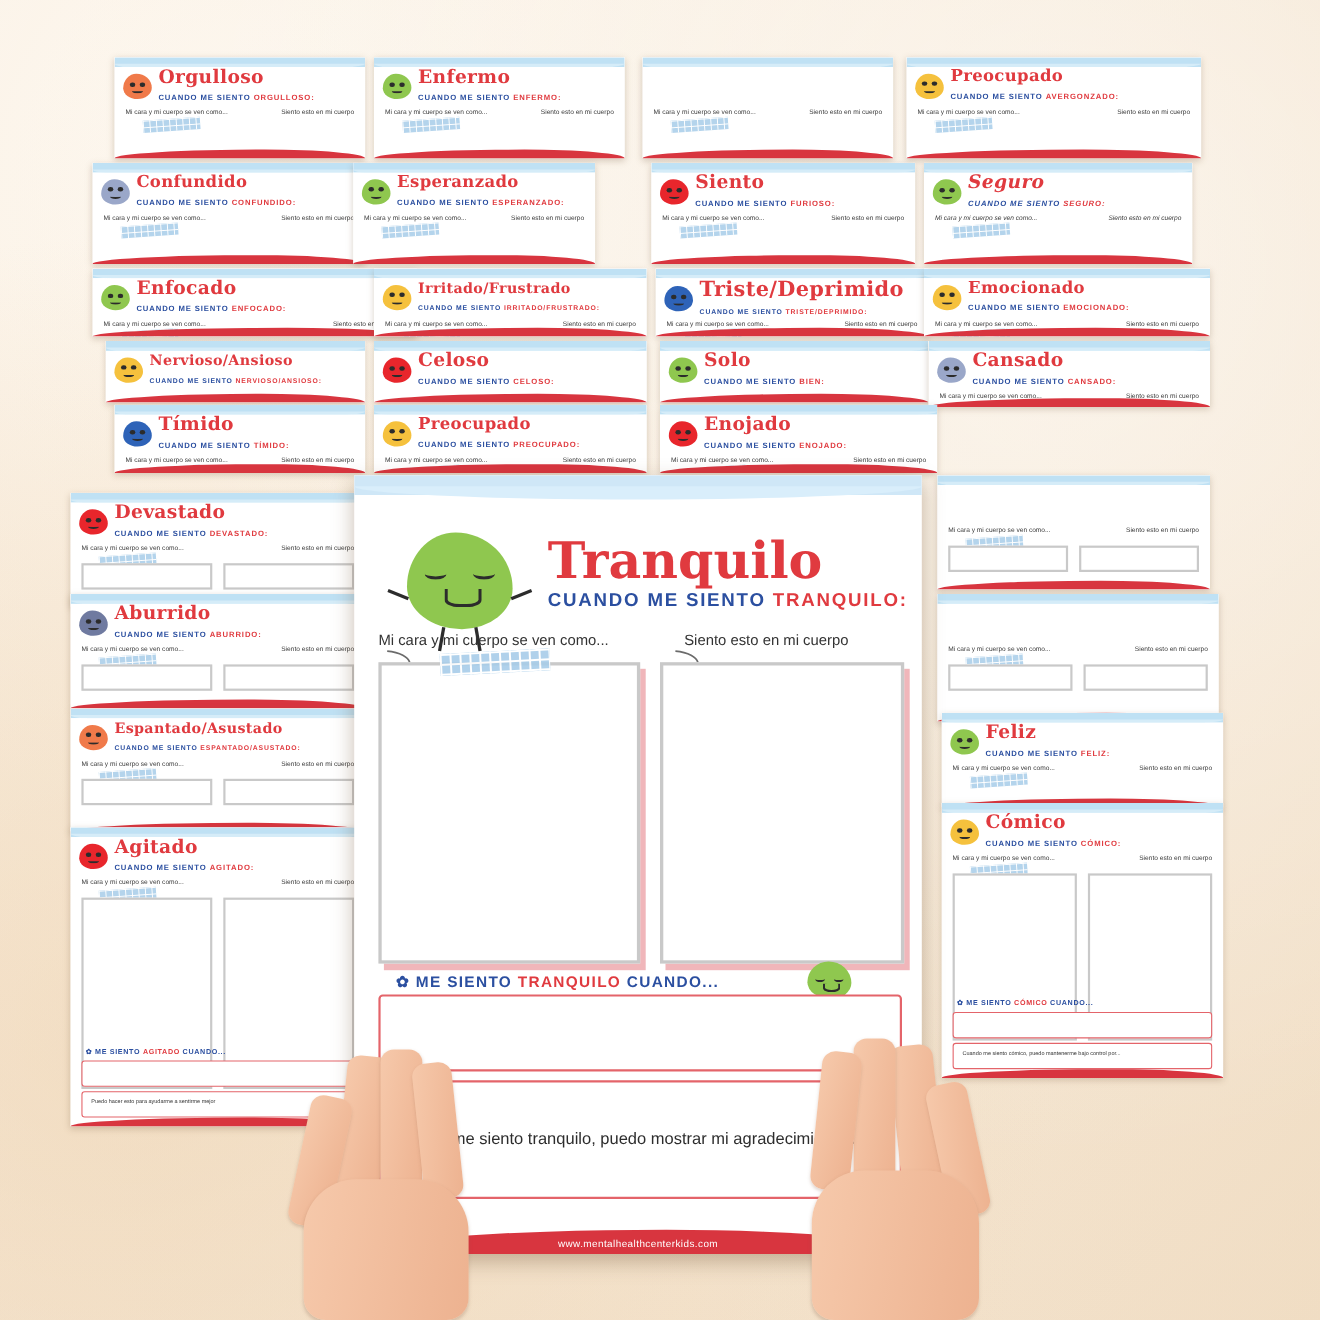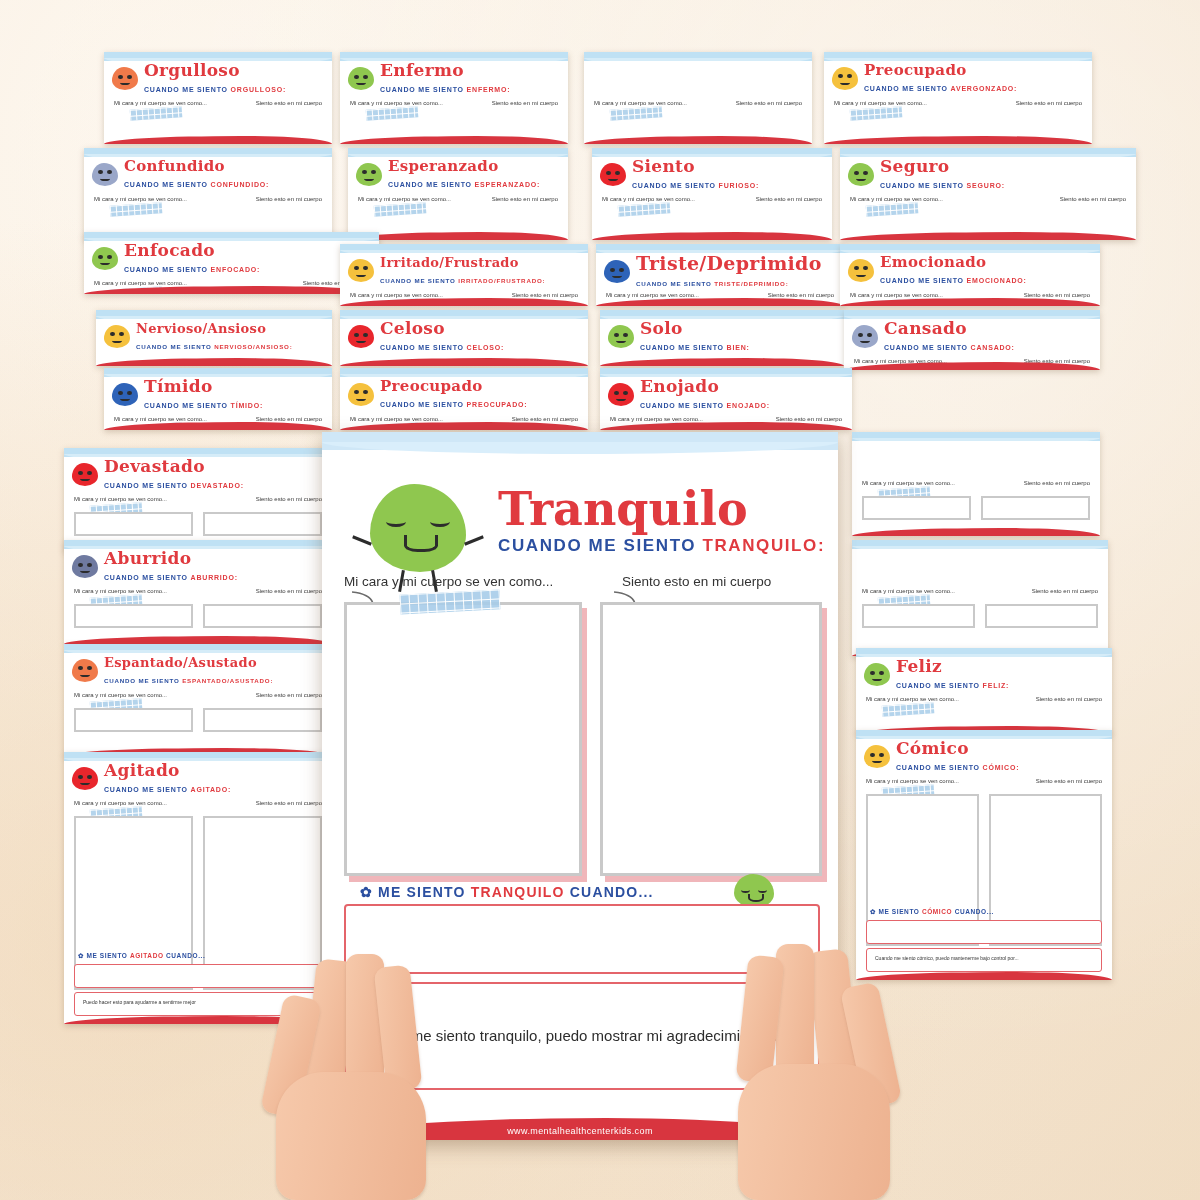--- a/index.html
+++ b/index.html
@@ -180,21 +180,21 @@
         </span>
         <span class="ttl"><span class="word" style="font-size:15px">Confundido</span><br><span class="sub" style="font-size:7px">CUANDO ME SIENTO <b>CONFUNDIDO:</b></span></span>
       </div>
       <div class="prompts" style="top:48px">
         <span>Mi cara y mi cuerpo se ven como...</span>
         <span>Siento esto en mi cuerpo</span>
       </div>
       <div class="tape" style="left:26px;top:56px"></div>
       <div class="botband"></div>
     </div>
-    <div class="sheet" style="left: 348px; top: 148px; width: 220px; height: 92px; z-index: 15;">
+    <div class="sheet" style="left: 321px; top: 148px; width: 220px; height: 92px; z-index: 15;">
       <div class="topband"></div>
       <div class="hdr">
         <span class="blob" style="width:26px;height:23px;background:#8fc74f">
           <i></i>
         </span>
         <span class="ttl"><span class="word" style="font-size:15px">Esperanzado</span><br><span class="sub" style="font-size:7px">CUANDO ME SIENTO <b>ESPERANZADO:</b></span></span>
       </div>
       <div class="prompts" style="top:48px">
         <span>Mi cara y mi cuerpo se ven como...</span>
         <span>Siento esto en mi cuerpo</span>
@@ -210,36 +210,36 @@
         </span>
         <span class="ttl"><span class="word" style="font-size:17px">Siento</span><br><span class="sub" style="font-size:7px">CUANDO ME SIENTO <b>FURIOSO:</b></span></span>
       </div>
       <div class="prompts" style="top:48px">
         <span>Mi cara y mi cuerpo se ven como...</span>
         <span>Siento esto en mi cuerpo</span>
       </div>
       <div class="tape" style="left:26px;top:56px"></div>
       <div class="botband"></div>
     </div>
-    <div class="sheet" style="left: 840px; top: 148px; width: 296px; height: 92px; z-index: 17;">
+    <div class="sheet" style="left: 840px; top: 148px; width: 244px; height: 92px; z-index: 17; font-style: italic;">
       <div class="topband"></div>
       <div class="hdr">
         <span class="blob" style="width:26px;height:23px;background:#8fc74f">
           <i></i>
         </span>
         <span class="ttl"><span class="word" style="font-size:17px">Seguro</span><br><span class="sub" style="font-size:7px">CUANDO ME SIENTO <b>SEGURO:</b></span></span>
       </div>
       <div class="prompts" style="top:48px">
         <span>Mi cara y mi cuerpo se ven como...</span>
         <span>Siento esto en mi cuerpo</span>
       </div>
       <div class="tape" style="left:26px;top:56px"></div>
       <div class="botband"></div>
     </div>
-    <div class="sheet" style="left: 84px; top: 232px; width: 295px; height: 62px; z-index: 18;">
+    <div class="sheet" style="left: 84px; top: 244px; width: 295px; height: 62px; z-index: 18;">
       <div class="topband"></div>
       <div class="hdr">
         <span class="blob" style="width:26px;height:23px;background:#8fc74f">
           <i></i>
         </span>
         <span class="ttl"><span class="word" style="font-size:17px">Enfocado</span><br><span class="sub" style="font-size:7px">CUANDO ME SIENTO <b>ENFOCADO:</b></span></span>
       </div>
       <div class="prompts" style="top:48px">
         <span>Mi cara y mi cuerpo se ven como...</span>
         <span>Siento esto en mi cuerpo</span>

